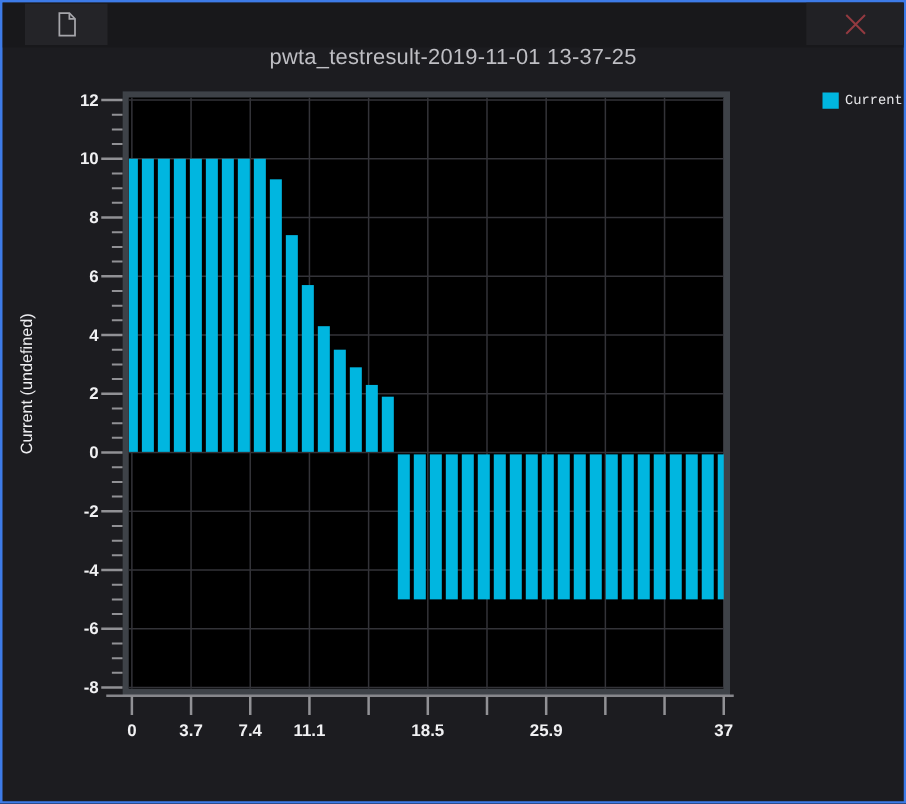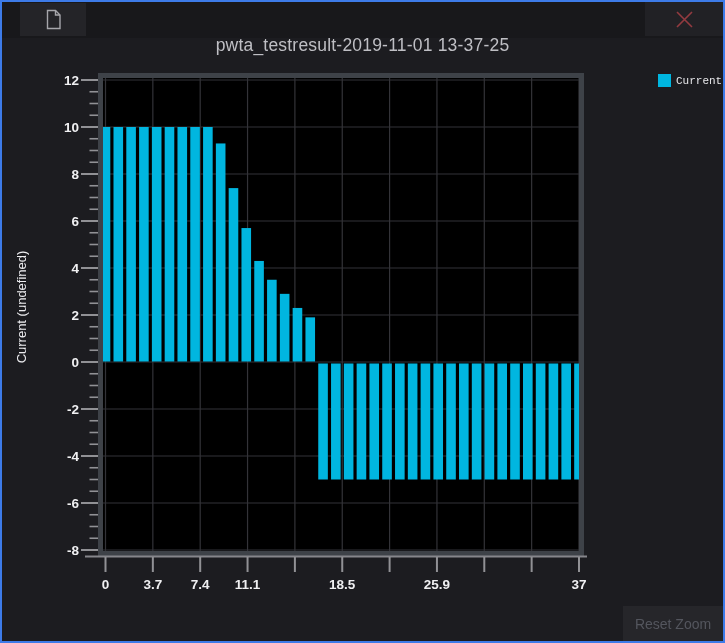--- a/index.html
+++ b/index.html
@@ -221,15 +221,14 @@
         <text x="103.5" y="587" text-anchor="middle" fill="#f0f0f2" font-family="&quot;Liberation Sans&quot;, sans-serif" font-size="13.5px" font-weight="700">0</text>
         <text x="150.84890000000001" y="587" text-anchor="middle" fill="#f0f0f2" font-family="&quot;Liberation Sans&quot;, sans-serif" font-size="13.5px" font-weight="700">3.7</text>
         <text x="198.19780000000003" y="587" text-anchor="middle" fill="#f0f0f2" font-family="&quot;Liberation Sans&quot;, sans-serif" font-size="13.5px" font-weight="700">7.4</text>
         <text x="245.54670000000002" y="587" text-anchor="middle" fill="#f0f0f2" font-family="&quot;Liberation Sans&quot;, sans-serif" font-size="13.5px" font-weight="700">11.1</text>
         <text x="340.2445" y="587" text-anchor="middle" fill="#f0f0f2" font-family="&quot;Liberation Sans&quot;, sans-serif" font-size="13.5px" font-weight="700">18.5</text>
         <text x="434.9423" y="587" text-anchor="middle" fill="#f0f0f2" font-family="&quot;Liberation Sans&quot;, sans-serif" font-size="13.5px" font-weight="700">25.9</text>
         <text x="576.989" y="587" text-anchor="middle" fill="#f0f0f2" font-family="&quot;Liberation Sans&quot;, sans-serif" font-size="13.5px" font-weight="700">37</text>
       </g>
     </svg>
 
-  <div class="reset-zoom">Reset Zoom</div>
 
 </div>
 
 </body></html>

